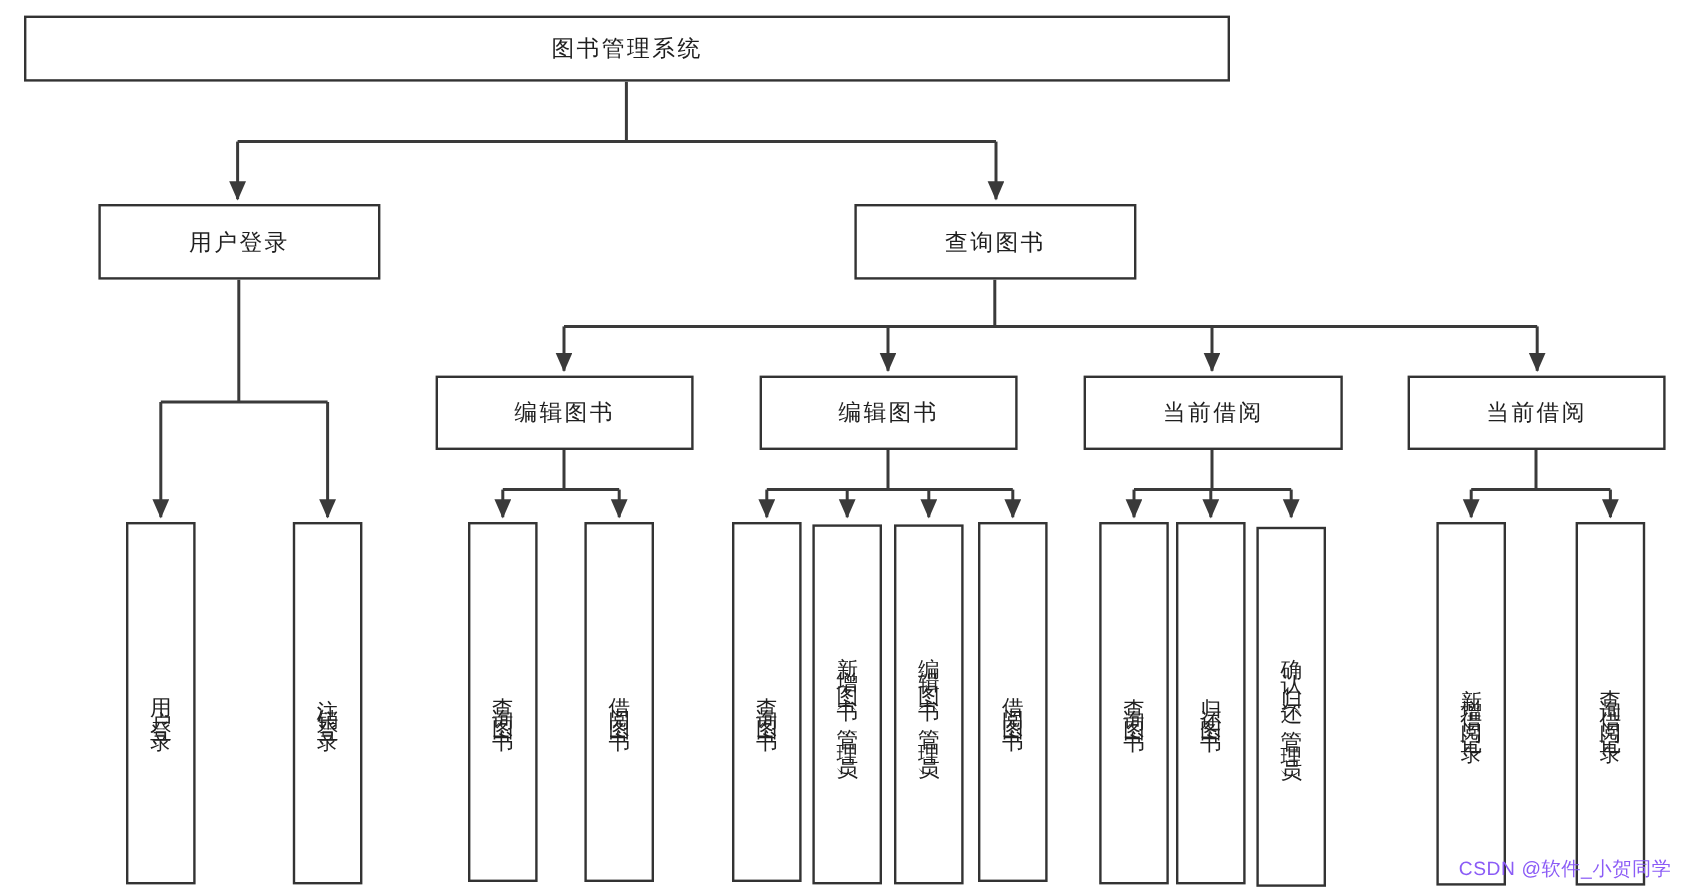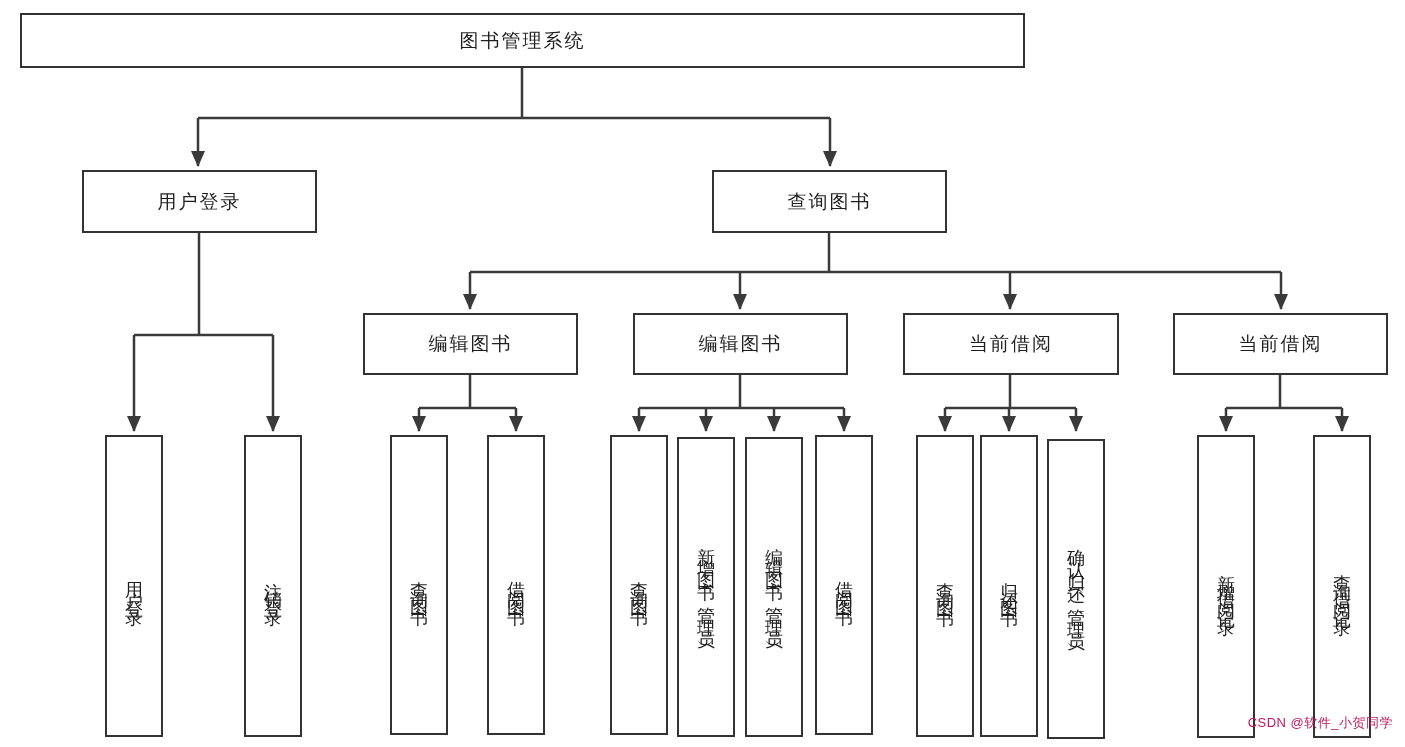--- a/index.html
+++ b/index.html
@@ -17,21 +17,21 @@
   }
   .vnode span{
     writing-mode:vertical-rl;text-orientation:mixed;
     font-size:18px;letter-spacing:9px;color:#1f1f1f;line-height:1;
   }
   .vnode.long span{letter-spacing:12px;}
   svg .trunk{stroke:#3a3a3a;stroke-width:2.5;fill:none;}
   svg .arrowline{stroke:#3a3a3a;stroke-width:2.5;fill:none;}
   .watermark{
     position:absolute;top:714px;right:12px;z-index:6;
-    font-size:13px;letter-spacing:0.5px;color:#be185d;white-space:nowrap;margin-left:19px;
+    font-size:16px;letter-spacing:0.5px;color:#8b5cf6;white-space:nowrap;margin-left:19px;
   }
 </style>
 </head>
 <body>
 
 <div class="canvas">
 
   <svg class="layer" width="1405" height="747" viewBox="0 0 1405 747" xmlns="http://www.w3.org/2000/svg">
     <defs>
       <marker id="arw" markerUnits="userSpaceOnUse" markerWidth="18" markerHeight="16" refX="15" refY="7" orient="auto">

